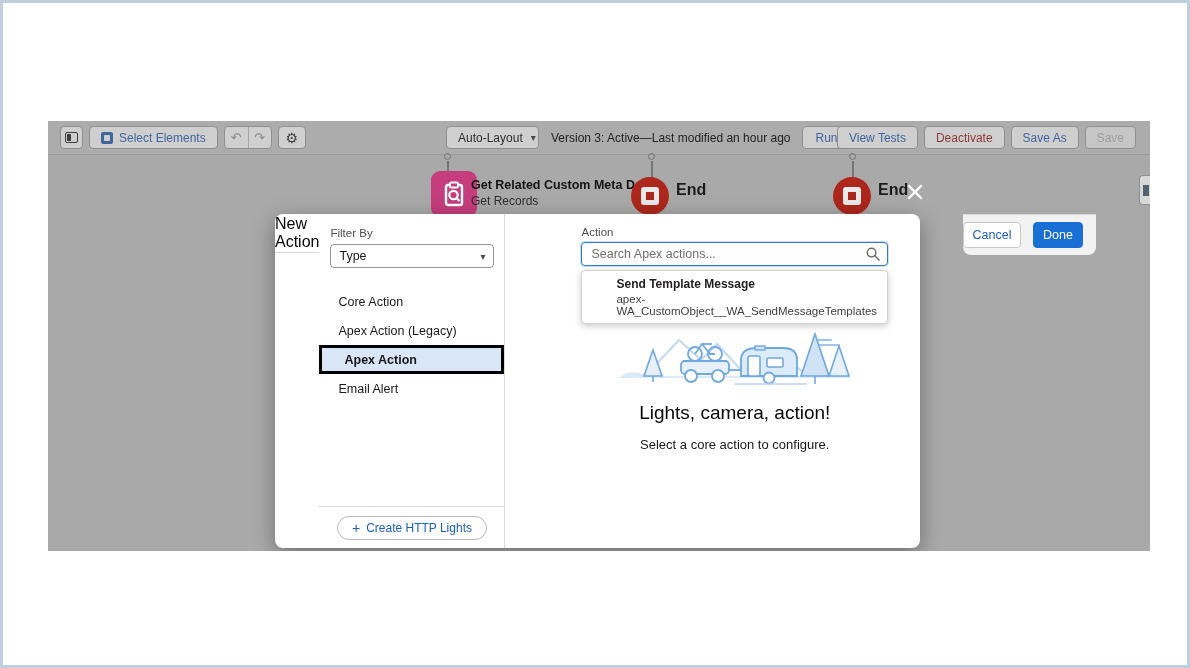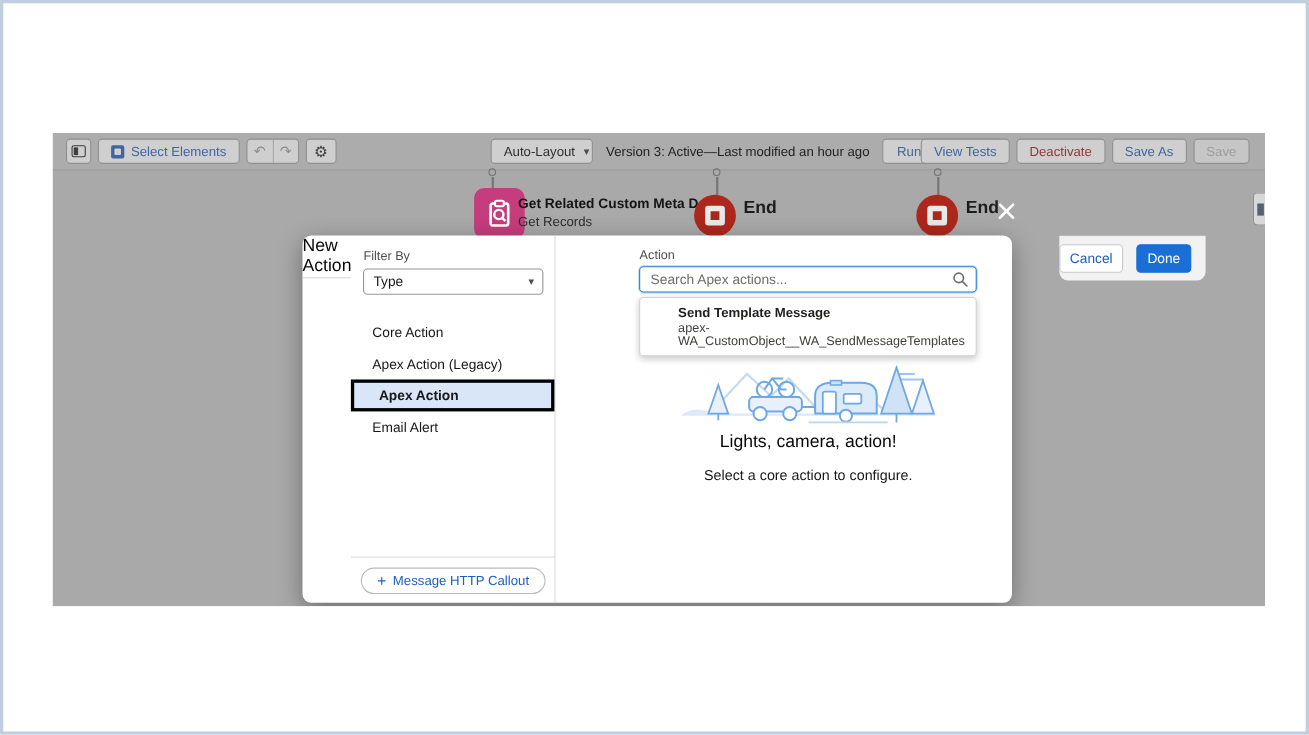--- a/index.html
+++ b/index.html
@@ -99,21 +99,21 @@
   .a-drop { margin-top:4px; border:1px solid #d4d2d0; border-radius:4px;
             box-shadow:0 2px 7px rgba(0,0,0,.22); background:#fff; position:relative; z-index:5; }
   .a-opt { padding:6px 10px 6px 34px; cursor:pointer; }
   .a-opt + .a-opt { border-top:1px solid #e8e6e4; }
   .a-opt .t { font-size:12px; font-weight:bold; color:#201f1e; }
   .a-opt .s { font-size:11.5px; color:#3f3e3c; margin-top:2px; }
   .a-opt.annotated { background:#f1f0ef; border:3px solid #000; margin:-1px; padding:5px 9px 5px 33px; }
 
   .empty { text-align:center; }
   .empty .art { margin-top:8px; }
-  .empty .e-title { font-size:16px; color:#080707; }
+  .empty .e-title { font-size:19px; color:#080707; margin-top:10px; }
   .empty .e-sub { font-size:13px; color:#181818; margin-top:13px; }
 
   
   .m-footer { height:41px; background:#f3f2f2; border-top:1px solid #dddbda;
               border-radius:0 0 8px 8px; display:flex; align-items:center;
               justify-content:flex-end; gap:12px; padding-right:13px; }
   .btn-cancel { width:58px; height:26px; background:#fff; border:1px solid #c9c7c5;
                 border-radius:4px; font-size:12.5px; color:#1b5fbf; cursor:pointer;
                 font-family:"Liberation Sans",sans-serif; }
   .btn-done { width:50px; height:26px; background:#1a6fd4; border:1px solid #1a6fd4;
@@ -244,21 +244,21 @@
             <div class="f-item selected">
                 <span>Apex Action</span>
               </div>
             <div class="f-item">
                 <span>Email Alert</span>
               </div>
           </div>
           <div class="f-bottom">
             <button class="http-btn">
               <span class="plus">+</span>
-              <span>Message HTTP Callout</span>
+              <span>Create HTTP Lights</span>
             </button>
           </div>
         </div>
 
         <div class="a-panel">
           <div class="a-label">Action</div>
           <div class="a-search">
             <input type="text" placeholder="Search Apex actions..." style="">
             <svg class="mag" width="14" height="14" viewBox="0 0 14 14">
               <circle cx="5.6" cy="5.6" r="4.3" fill="none" stroke="#706e6b" stroke-width="1.5"></circle>

